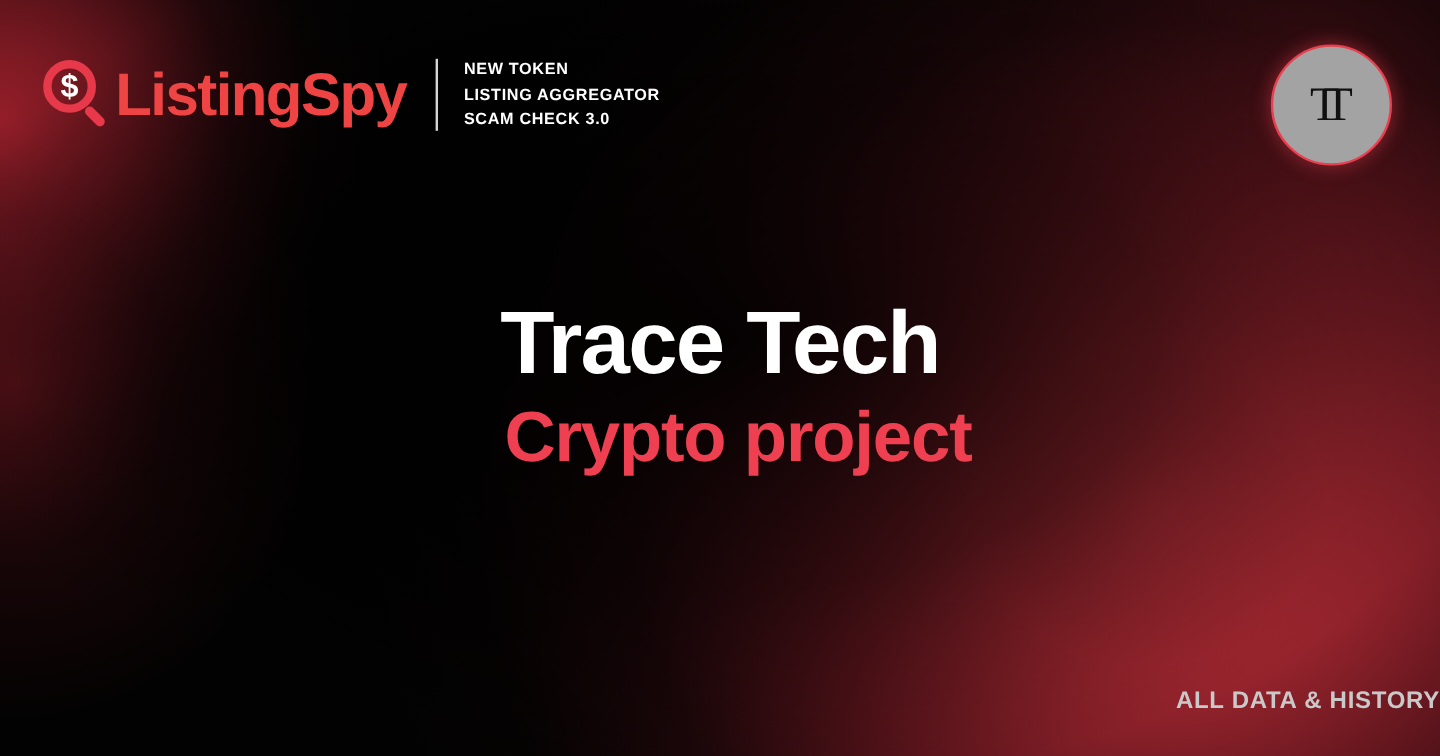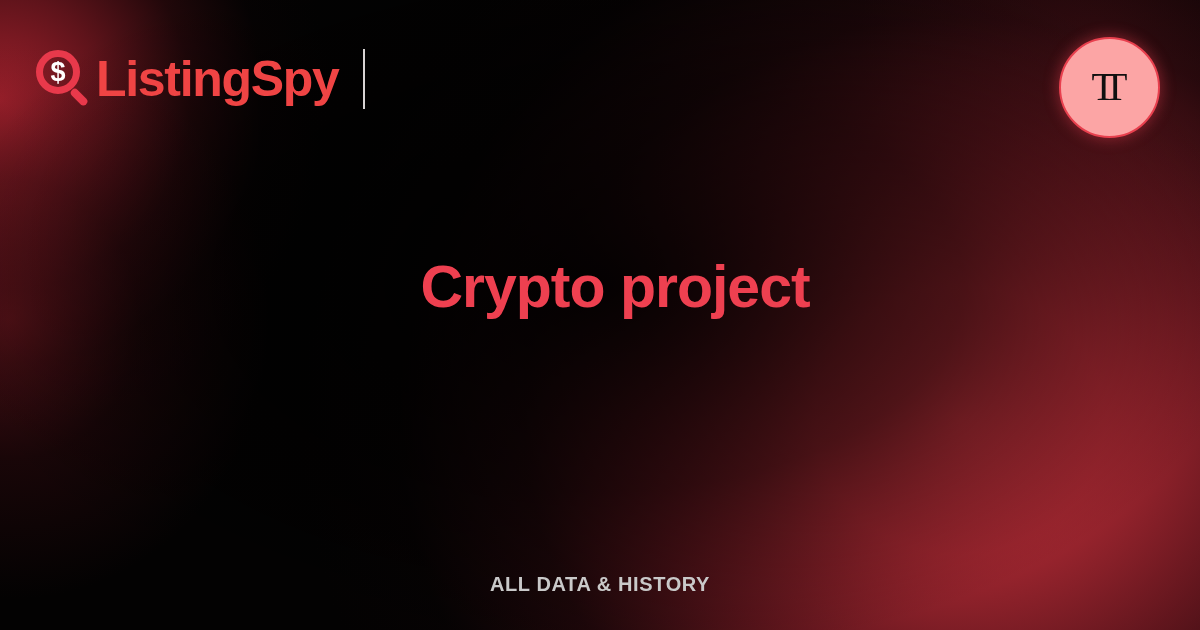--- a/index.html
+++ b/index.html
@@ -139,21 +139,21 @@
     line-height:1.52;
     white-space:nowrap;
   }
 
   
   #token-badge {
     position:absolute;
     left:1059px; top:37px;
     width:101px; height:101px;
     border-radius:50%;
-    background:#fca5a5;
+    background:#a3a3a3;
     border:2px solid #E8404E;
     box-shadow:0 0 14px 2px rgba(225,62,78,0.42);
     z-index:5;
     display:flex; align-items:center; justify-content:center;
   }
   #token-badge-monogram {
     color:#101010;
     font-family:"Liberation Serif", serif;
     font-size:40px;
     font-weight:normal;
@@ -184,21 +184,21 @@
     font-weight:bold;
     letter-spacing:-1px;
     line-height:1.05;
     padding-left:30px;
   }
 
   
   #footer {
     position:absolute;
     left:0; top:572px; width:1200px;
-    text-align:center;
+    text-align:right;
     z-index:5;
   }
   #footer-text {
     color:#C9C9C9;
     font-size:20px;
     font-weight:bold;
     letter-spacing:0.6px;
     line-height:1.2;
   }
 </style>
@@ -220,28 +220,34 @@
       <div id="magnifier">
         <span class="ring"></span>
         <span class="handle"></span>
         <span class="dollar">$</span>
       </div>
       <div id="wordmark">ListingSpy</div>
     </div>
 
     <div id="divider"></div>
 
+    <div id="tagline">
+      <div>NEW TOKEN</div>
+      <div>LISTING AGGREGATOR</div>
+      <div>SCAM CHECK 3.0</div>
+    </div>
 
   </div>
 
   <div id="token-badge">
     <span id="token-badge-monogram">TT</span>
   </div>
 
   <div id="center">
+    <div id="project-title">Trace Tech</div>
     <div id="project-subtitle">Crypto project</div>
   </div>
 
   <div id="footer">
     <div id="footer-text">ALL DATA &amp; HISTORY</div>
   </div>
 
 </div>
 
 </body></html>

